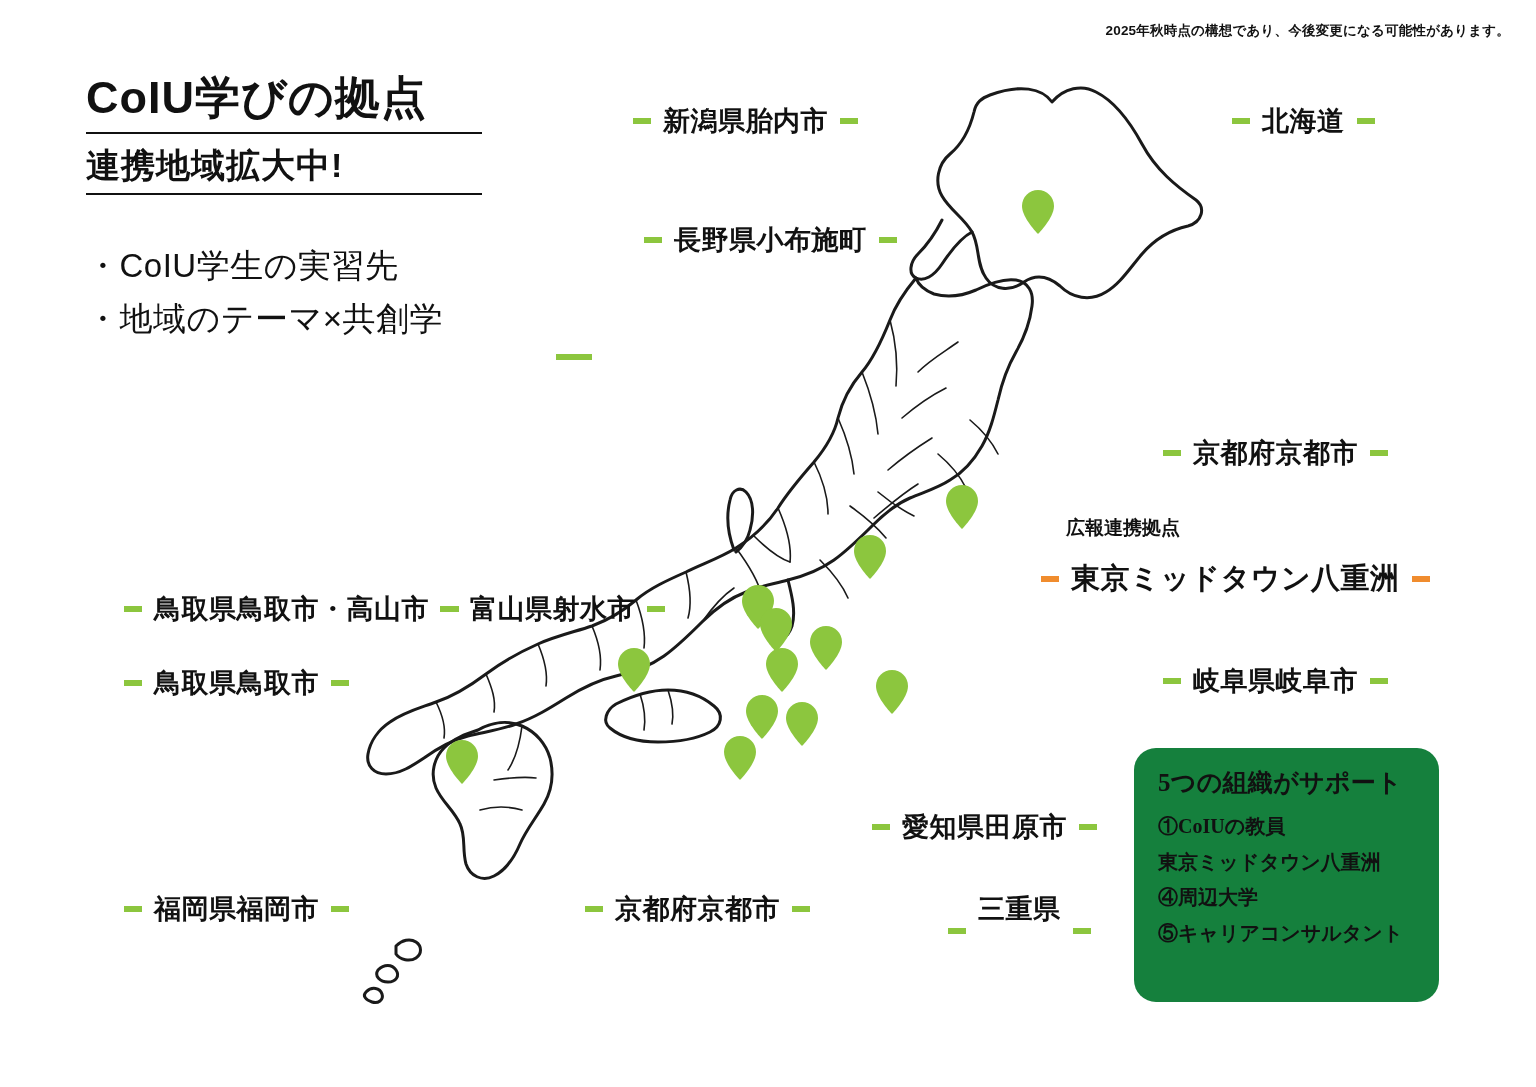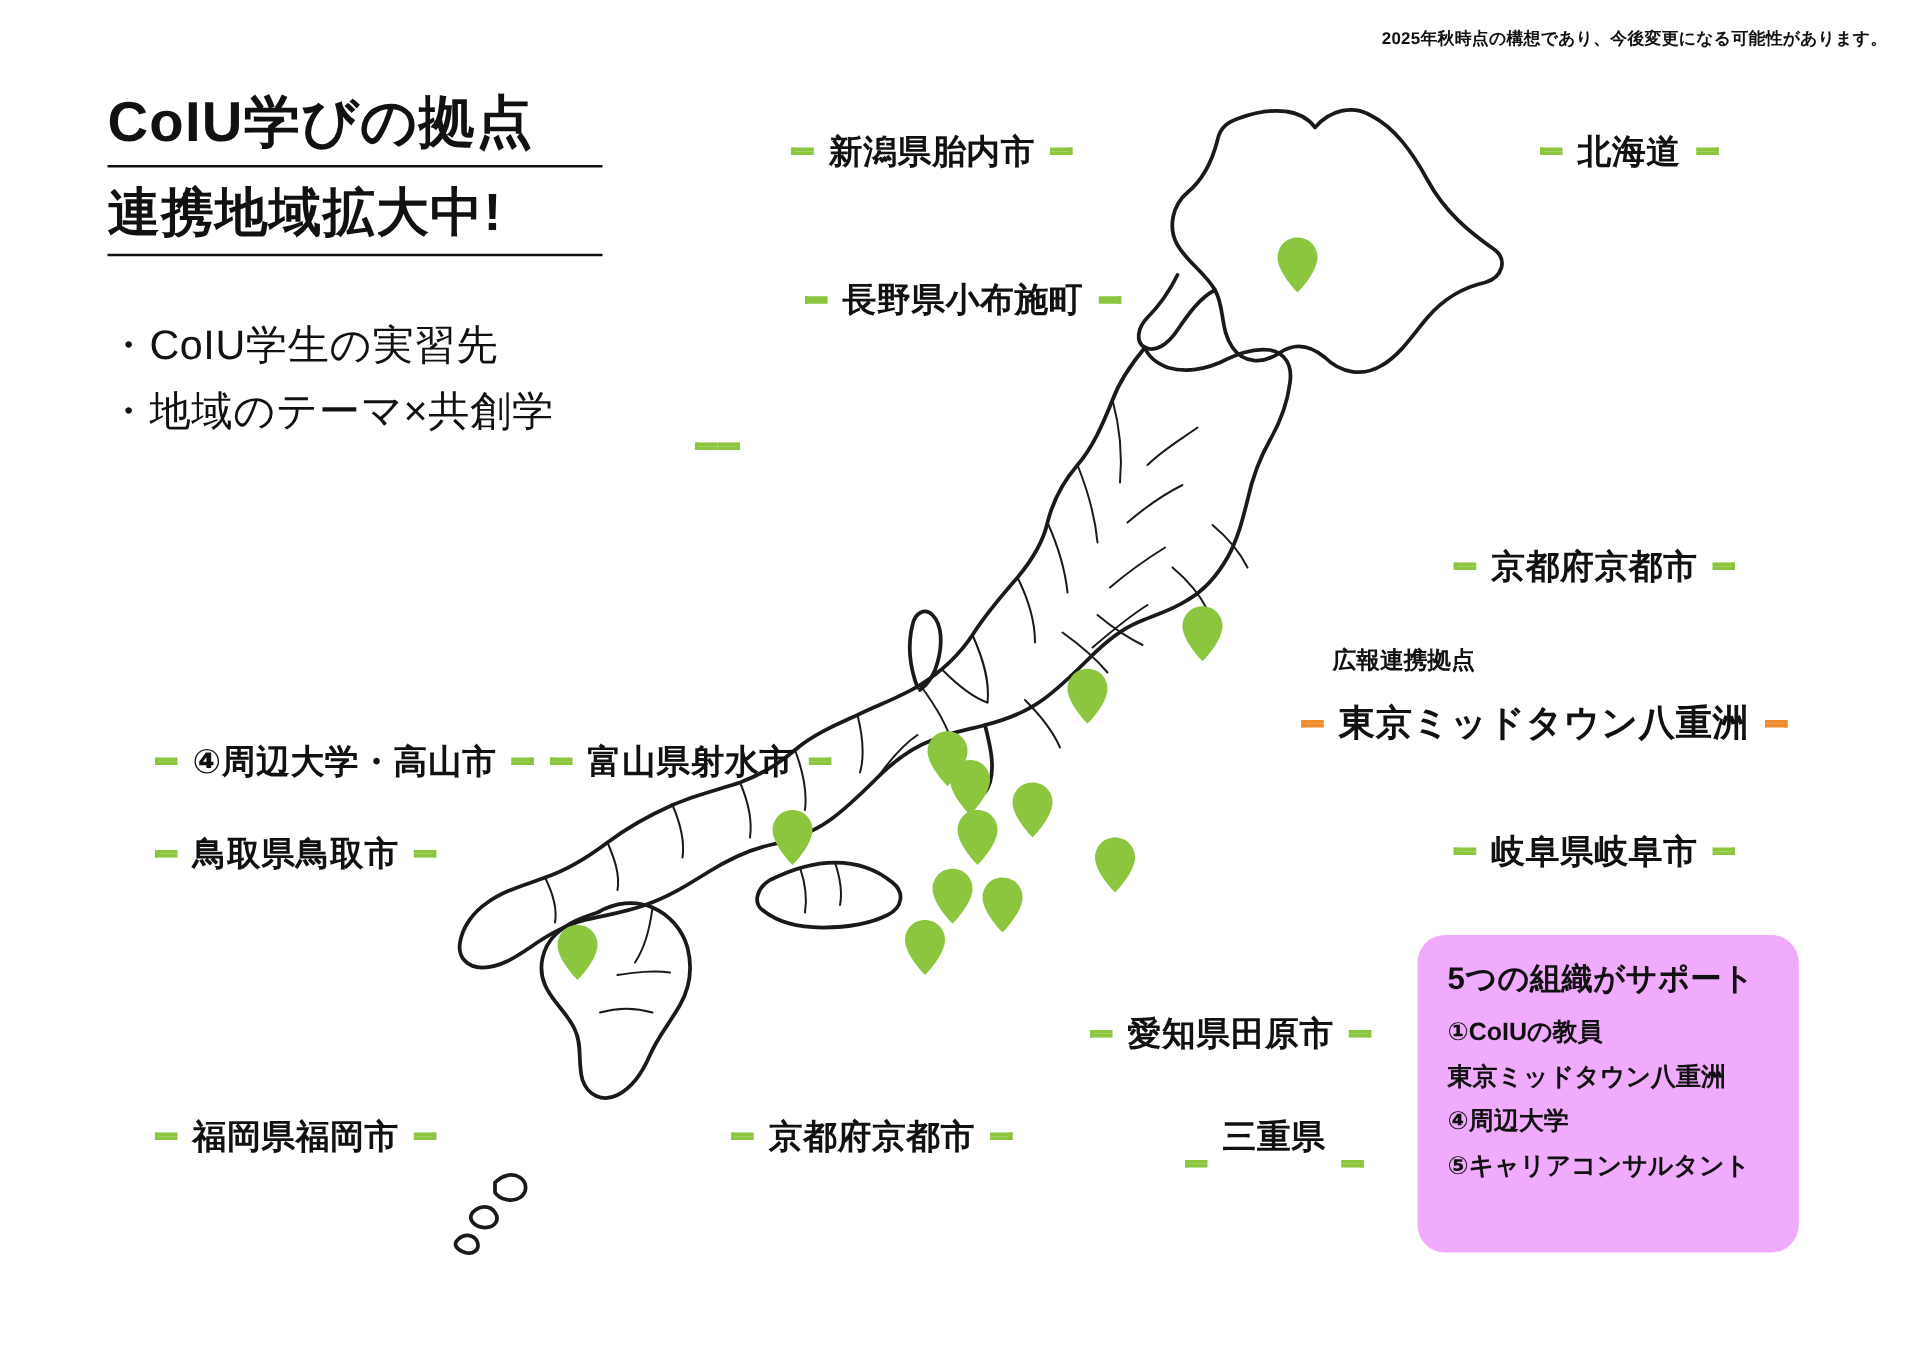--- a/index.html
+++ b/index.html
@@ -21,21 +21,21 @@
   }
 
   
   .title-block{position:absolute;left:86px;top:70px;width:400px;}
   .title-main{
     font-size:45px;font-weight:700;letter-spacing:1px;line-height:1.25;
     margin:0 0 6px 0;
   }
   .rule{height:2px;background:#111;width:396px;margin:6px 0 10px 0;}
   .title-sub{
-    font-size:42px;font-weight:700;letter-spacing:1px;line-height:1.25;
+    font-size:34px;font-weight:700;letter-spacing:1px;line-height:1.25;
     margin:0 0 6px 0;
   }
   .bullets{margin-top:44px;}
   .bullet{
     font-size:33px;font-weight:400;letter-spacing:.5px;line-height:1.62;
     white-space:nowrap;
   }
 
   
   .blabel{
@@ -60,22 +60,22 @@
   .blabel.orange .brk.r{border-right-color:#f08c2e;}
   .blabel.orange .txt{font-size:29px;}
   .caption-small{
     position:absolute;
     font-size:19px;font-weight:700;color:#111;white-space:nowrap;margin-left:20px;
   }
 
   
   .support{
     position:absolute;left:1134px;top:748px;width:305px;height:254px;
-    background:#f0abfc;border-radius:22px;
-    padding:16px 20px;box-sizing:border-box;color:#111;
+    background:#15803d;border-radius:22px;
+    padding:16px 20px;box-sizing:border-box;color:#111;font-family:Liberation Serif, serif;
   }
   .support h3{
     margin:2px 0 10px 4px;font-size:25px;font-weight:700;letter-spacing:.3px;
   }
   .support li{
     list-style:none;font-size:20px;font-weight:700;line-height:1.78;
     margin-left:4px;white-space:nowrap;
   }
   .support ul{margin:0;padding:0;}
 
@@ -260,21 +260,21 @@
   <div class="caption-small" style="left:1046px;top:515px;">広報連携拠点</div>
 
   <div class="blabel orange" style="left:1041px;top:552px;">
     <span class="brk l"></span>
     <span class="txt">東京ミッドタウン八重洲</span>
     <span class="brk r"></span>
   </div>
 
   <div class="blabel" style="left:124px;top:584px;">
     <span class="brk l"></span>
-    <span class="txt">④周辺大学・高山市</span>
+    <span class="txt">鳥取県鳥取市・高山市</span>
     <span class="brk r"></span>
   </div>
 
   <div class="blabel" style="left:440px;top:584px;">
     <span class="brk l"></span>
     <span class="txt">富山県射水市</span>
     <span class="brk r"></span>
   </div>
 
   <div class="blabel" style="left:1163px;top:656px;">

